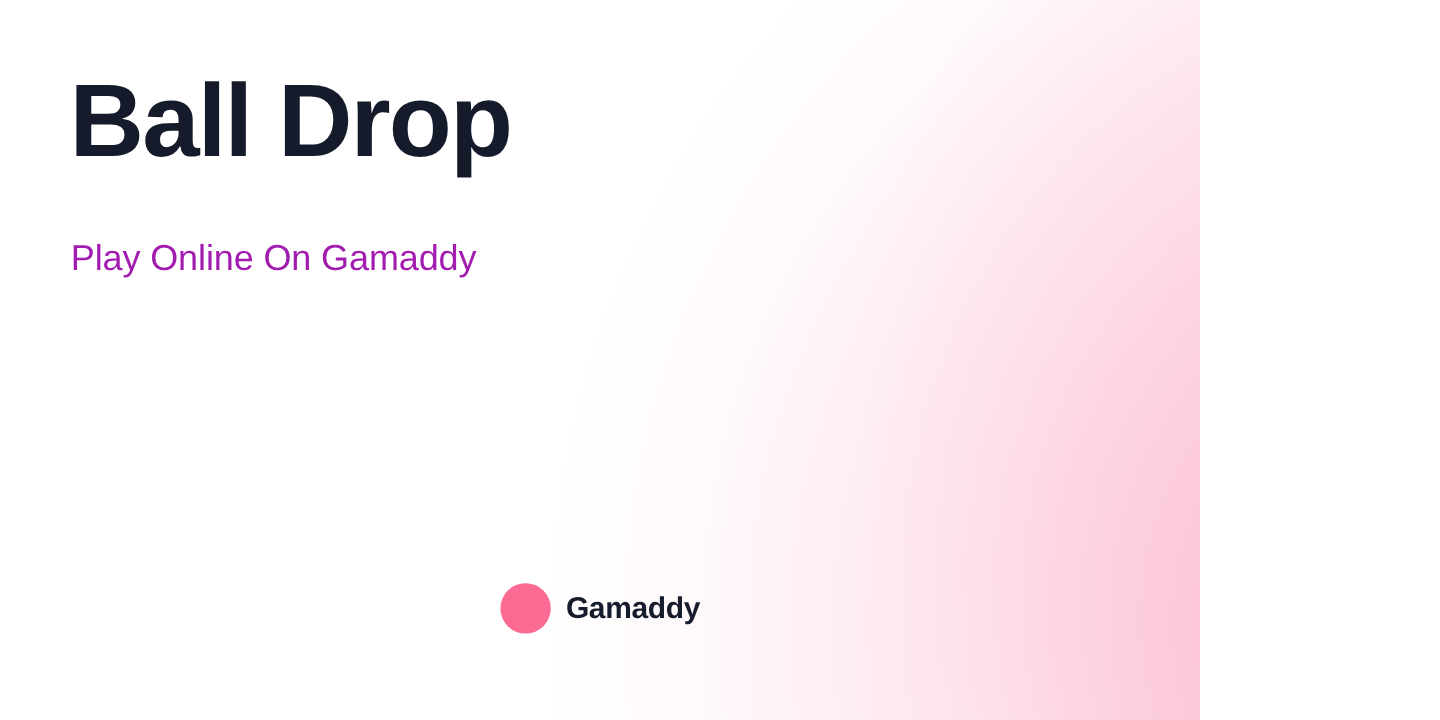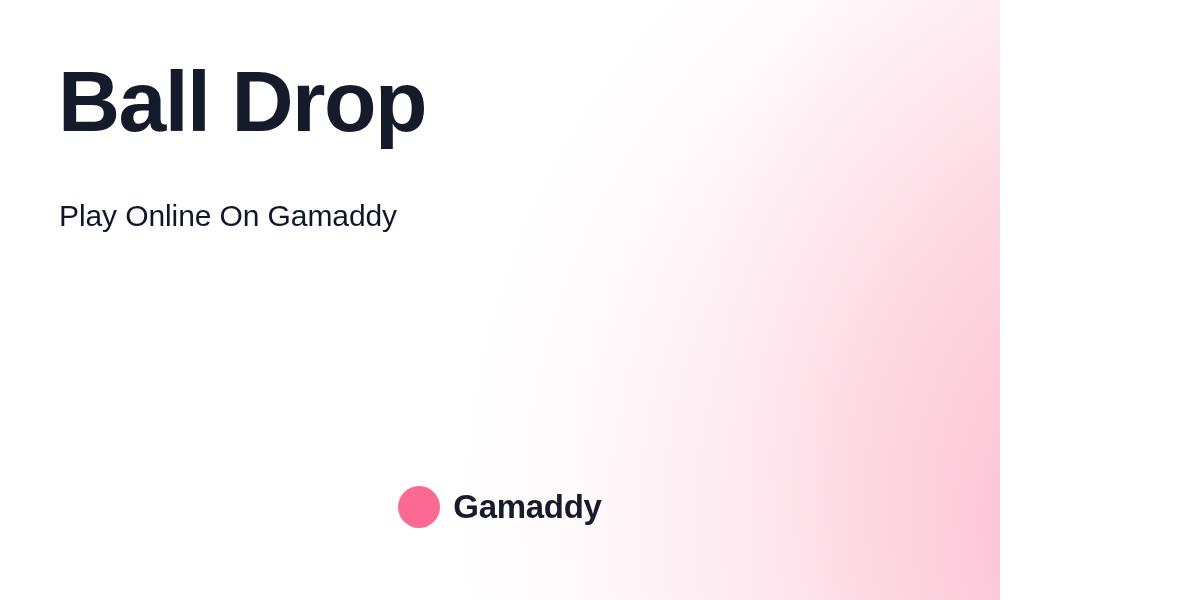--- a/index.html
+++ b/index.html
@@ -68,21 +68,21 @@
 
   .page-subtitle {
     position: absolute;
     left: 59px;
     top: 198px;
     margin: 0;
     font-size: 30px;
     line-height: 1.2;
     font-weight: 400;
     letter-spacing: -0.1px;
-    color: #0f172a;
+    color: #a21caf;
     font-family: "Liberation Sans", sans-serif;
     white-space: nowrap;
   }
 
   .brand {
     position: absolute;
     left: 0;
     right: 0;
     top: 486px;
     display: flex;
@@ -93,21 +93,21 @@
 
   .brand-mark {
     width: 42px;
     height: 42px;
     border-radius: 50%;
     background: #fb6a92;
     flex: 0 0 auto;
   }
 
   .brand-name {
-    font-size: 33px;
+    font-size: 25px;
     font-weight: 700;
     letter-spacing: -0.3px;
     color: #161c2c;
     font-family: "Liberation Sans", sans-serif;
     white-space: nowrap;
   }
 </style>
 </head>
 <body>
 

